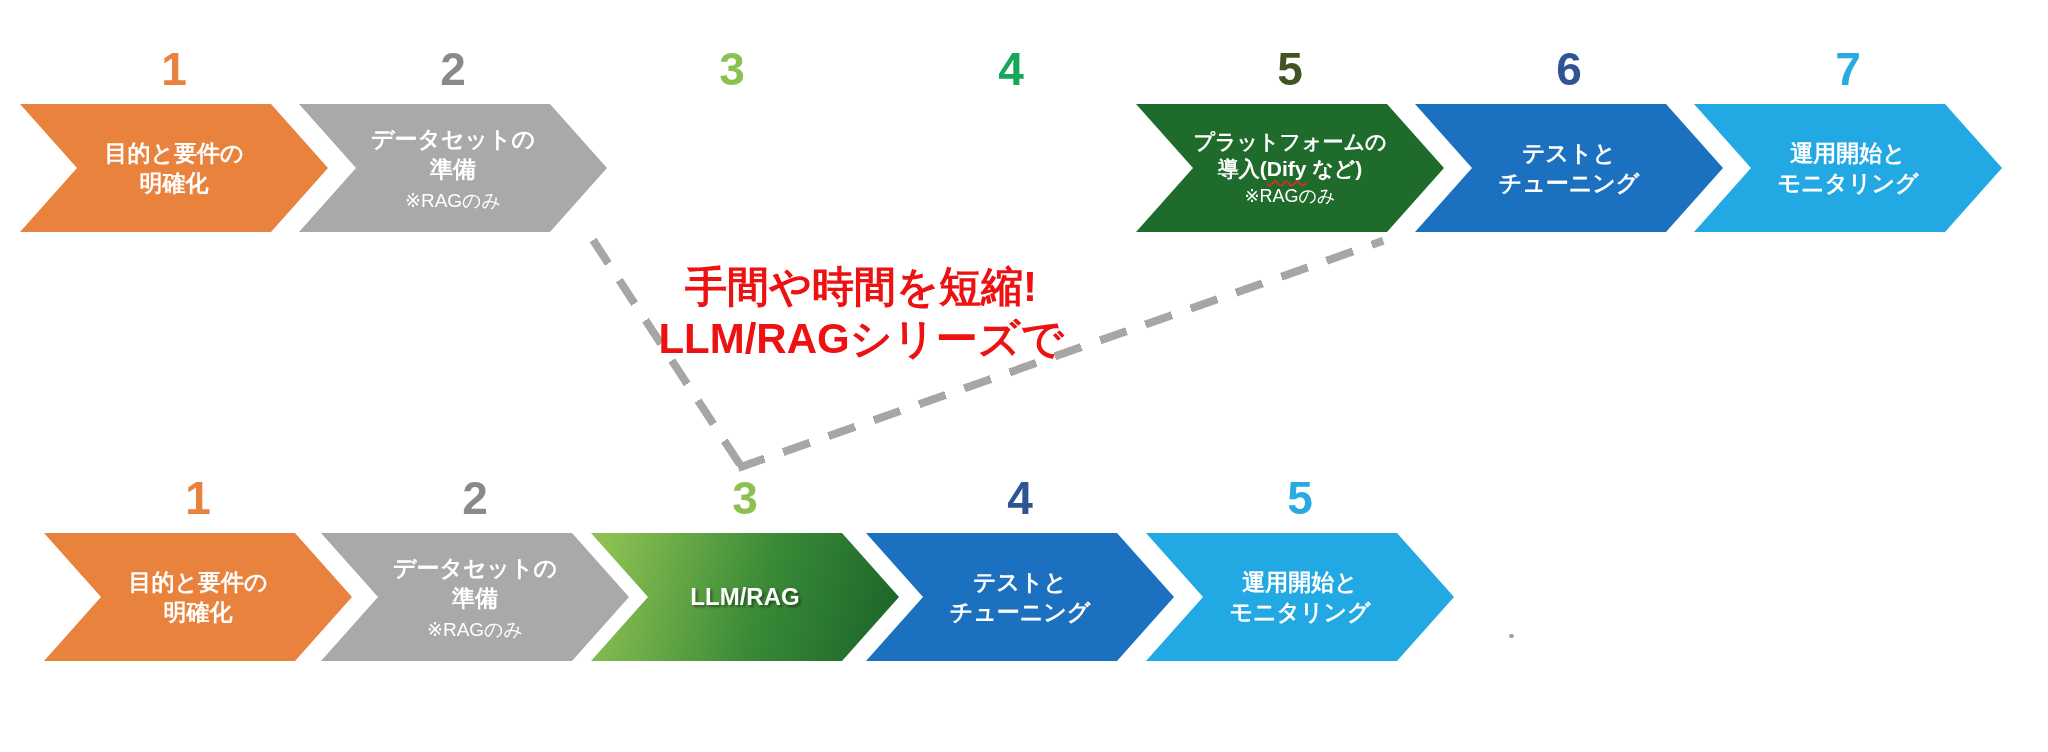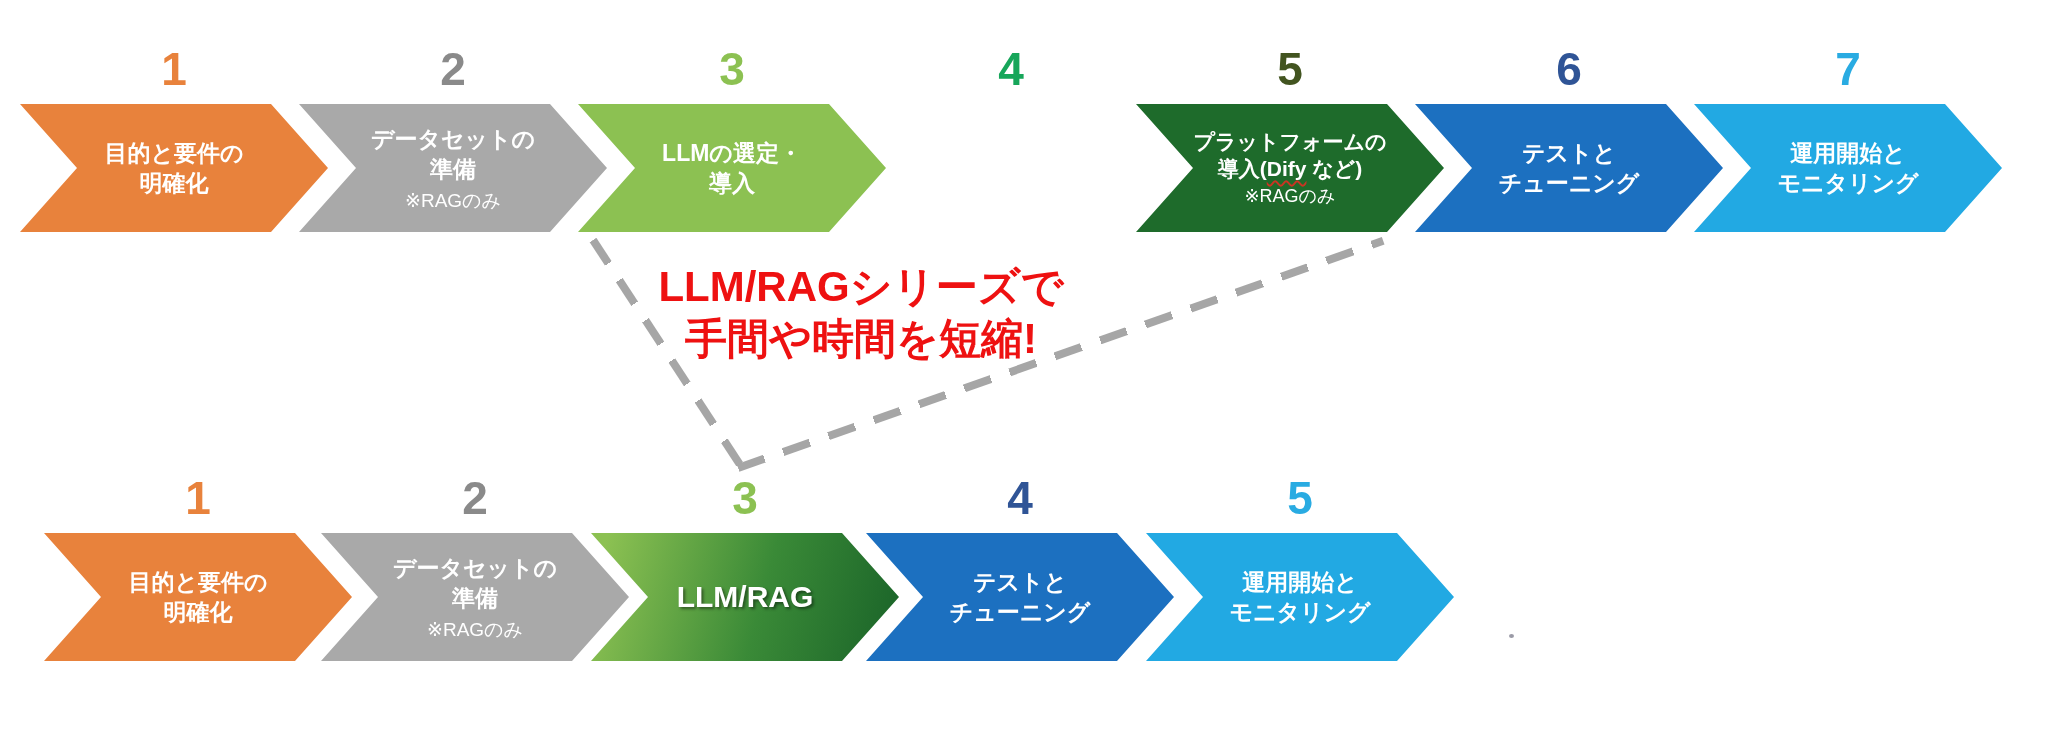--- a/index.html
+++ b/index.html
@@ -18,21 +18,21 @@
     position:relative; margin-top:2px; height:128px; width:308px;
     clip-path: polygon(0 0, 251px 0, 100% 50%, 251px 100%, 0 100%, 57px 50%);
     display:flex; flex-direction:column; align-items:center; justify-content:center;
     color:#ffffff; text-align:center;
   }
   .chev .line { font-size:23px; font-weight:bold; line-height:30px; white-space:nowrap; }
   .chev .note { font-size:19px; font-weight:normal; line-height:24px; margin-top:5px; white-space:nowrap; }
   .chev.small .line { font-size:21px; line-height:27px;text-align:center; }
   .chev.small .note { font-size:18px; margin-top:2px; }
   .chev.big { filter:drop-shadow(3px 4px 4px rgba(0,0,0,0.35)); }
-  .chev.big .line { font-size:30px; line-height:38px; text-shadow:2px 2px 3px rgba(0,0,0,0.45); }
+  .chev.big .line { font-size:24px; line-height:38px; text-shadow:2px 2px 3px rgba(0,0,0,0.45); }
   .brand-underline { text-decoration:underline wavy #cc3322 1.5px; text-underline-offset:4px; }
   .callout {
     position:absolute; left:561px; top:261px; width:600px; text-align:center;
     font-size:42px; font-weight:bold; line-height:52px; white-space:nowrap;
   }
   .dash {
     position:absolute; height:8px; transform-origin:0 50%;
     background:repeating-linear-gradient(90deg,#a6a6a6 0 28px, transparent 28px 48px);
   }
   .dash-left  { left:593px; top:236px; width:272px; transform:rotate(56.8deg); }
@@ -58,24 +58,20 @@
       <div class="num" style="color: rgb(138, 138, 138);">2</div>
       <div class="chev" style="background: rgb(169, 169, 169);">
         <div class="line">データセットの</div>
         <div class="line">準備</div>
         <div class="note">※RAGのみ</div>
       </div>
     </div>
 
     <div class="step" style="left:578px">
       <div class="num" style="color: rgb(140, 193, 82);">3</div>
-      <div class="chev" style="background: rgb(140, 193, 82);">
-        <div class="line">LLMの選定・</div>
-        <div class="line">導入</div>
-      </div>
     </div>
 
     <div class="step" style="left:857px">
       <div class="num" style="color: rgb(23, 166, 90);">4</div>
     </div>
 
     <div class="step" style="left:1136px">
       <div class="num" style="color: rgb(66, 84, 32);">5</div>
       <div class="chev small" style="background: rgb(30, 107, 43);">
         <div class="line">プラットフォームの</div>
@@ -99,22 +95,22 @@
         <div class="line">モニタリング</div>
       </div>
     </div>
 
   </section>
 
   <div class="dash dash-left"></div>
   <div class="dash dash-right"></div>
 
   <div class="callout" style="color: rgb(238, 17, 17);">
+    <div>手間や時間を短縮!</div>
     <div>LLM/RAGシリーズで</div>
-    <div>手間や時間を短縮!</div>
   </div>
 
   <section class="row-bottom">
 
     <div class="step" style="left:44px">
       <div class="num" style="color: rgb(232, 130, 60);">1</div>
       <div class="chev" style="background: rgb(232, 130, 60);">
         <div class="line">目的と要件の</div>
         <div class="line">明確化</div>
       </div>

